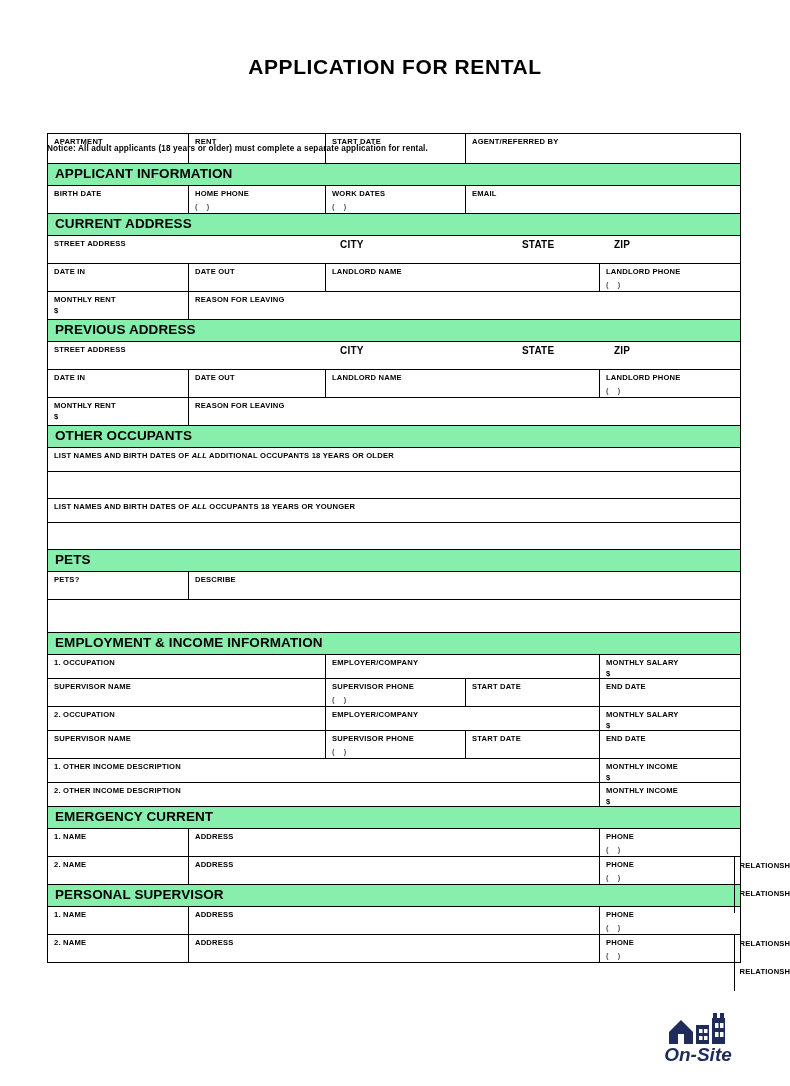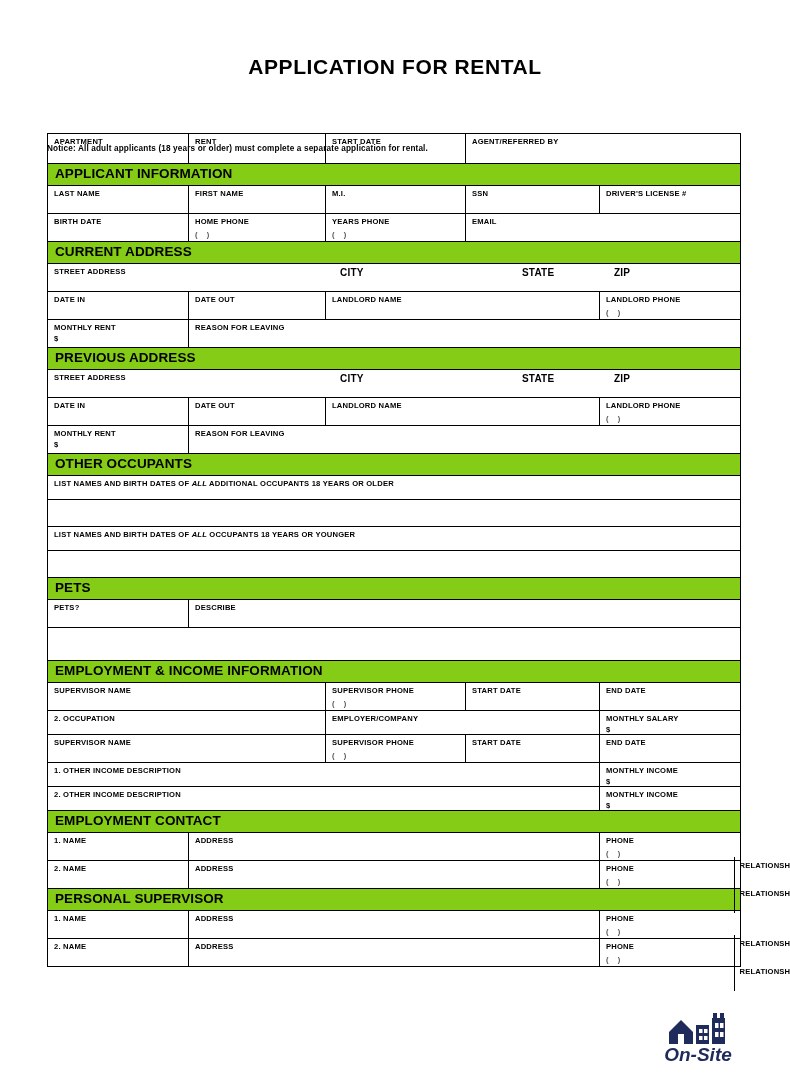--- a/index.html
+++ b/index.html
@@ -61,21 +61,21 @@
     padding: 4px 0 0 6px;
     font-size: 7.6px;
     font-weight: bold;
     letter-spacing: 0.2px;
     line-height: 1.05;
     height: 24px;
     box-sizing: border-box;
   }
   
   td.section-head {
-    background: #84cc16;
+    background: #86efac;
     font-size: 13.5px;
     font-weight: bold;
     letter-spacing: 0.1px;
     padding: 2px 12px 2px 7px;
     height: 22px;
     vertical-align: middle;
   }
   td.tall  { height: 30px; }
   td.tall2 { height: 28px; }
   td.blank { height: 27px; }
@@ -141,34 +141,27 @@
         <td class="tall">APARTMENT</td>
         <td class="tall">RENT</td>
         <td class="tall">START DATE</td>
         <td class="tall" colspan="2">AGENT/REFERRED BY</td>
       </tr>
 
       <tr>
         <td class="section-head" colspan="5">APPLICANT INFORMATION</td>
       </tr>
       <tr>
-        <td class="tall2">LAST NAME</td>
-        <td class="tall2">FIRST NAME</td>
-        <td class="tall2">M.I.</td>
-        <td class="tall2">SSN</td>
-        <td class="tall2">DRIVER'S LICENSE #</td>
-      </tr>
-      <tr>
         <td class="tall2">BIRTH DATE</td>
         <td class="tall2">
           <span>HOME PHONE</span>
           <span class="paren">(        )</span>
         </td>
         <td class="tall2">
-          <span>YEARS PHONE</span>
+          <span>WORK DATES</span>
           <span class="paren">(        )</span>
         </td>
         <td class="tall2" colspan="2">EMAIL</td>
       </tr>
 
       <tr>
         <td class="section-head" colspan="5">CURRENT ADDRESS</td>
       </tr>
       <tr>
         <td class="tall2" colspan="5">
@@ -251,20 +244,28 @@
         <td class="tall2" colspan="4">DESCRIBE</td>
       </tr>
       <tr>
         <td class="blank3" colspan="5"></td>
       </tr>
 
       <tr>
         <td class="section-head" colspan="5">EMPLOYMENT &amp; INCOME INFORMATION</td>
       </tr>
       <tr>
+        <td colspan="2">1. OCCUPATION</td>
+        <td colspan="2">EMPLOYER/COMPANY</td>
+        <td>
+          <span>MONTHLY SALARY</span>
+          <span class="dollar">$</span>
+        </td>
+      </tr>
+      <tr>
         <td class="tall2" colspan="2">SUPERVISOR NAME</td>
         <td class="tall2">
           <span>SUPERVISOR PHONE</span>
           <span class="paren">(        )</span>
         </td>
         <td class="tall2">START DATE</td>
         <td class="tall2">END DATE</td>
       </tr>
       <tr>
         <td colspan="2">2. OCCUPATION</td>
@@ -292,21 +293,21 @@
       </tr>
       <tr>
         <td colspan="4">2. OTHER INCOME DESCRIPTION</td>
         <td>
           <span>MONTHLY INCOME</span>
           <span class="dollar">$</span>
         </td>
       </tr>
 
       <tr>
-        <td class="section-head" colspan="5">EMPLOYMENT CONTACT</td>
+        <td class="section-head" colspan="5">EMERGENCY CURRENT</td>
       </tr>
       <tr>
         <td class="tall2">1. NAME</td>
         <td class="tall2" colspan="3">ADDRESS</td>
         <td class="tall2">
           <span>PHONE</span>
           <span class="paren">(        )</span>
         </td>
       </tr>
       <tr>

